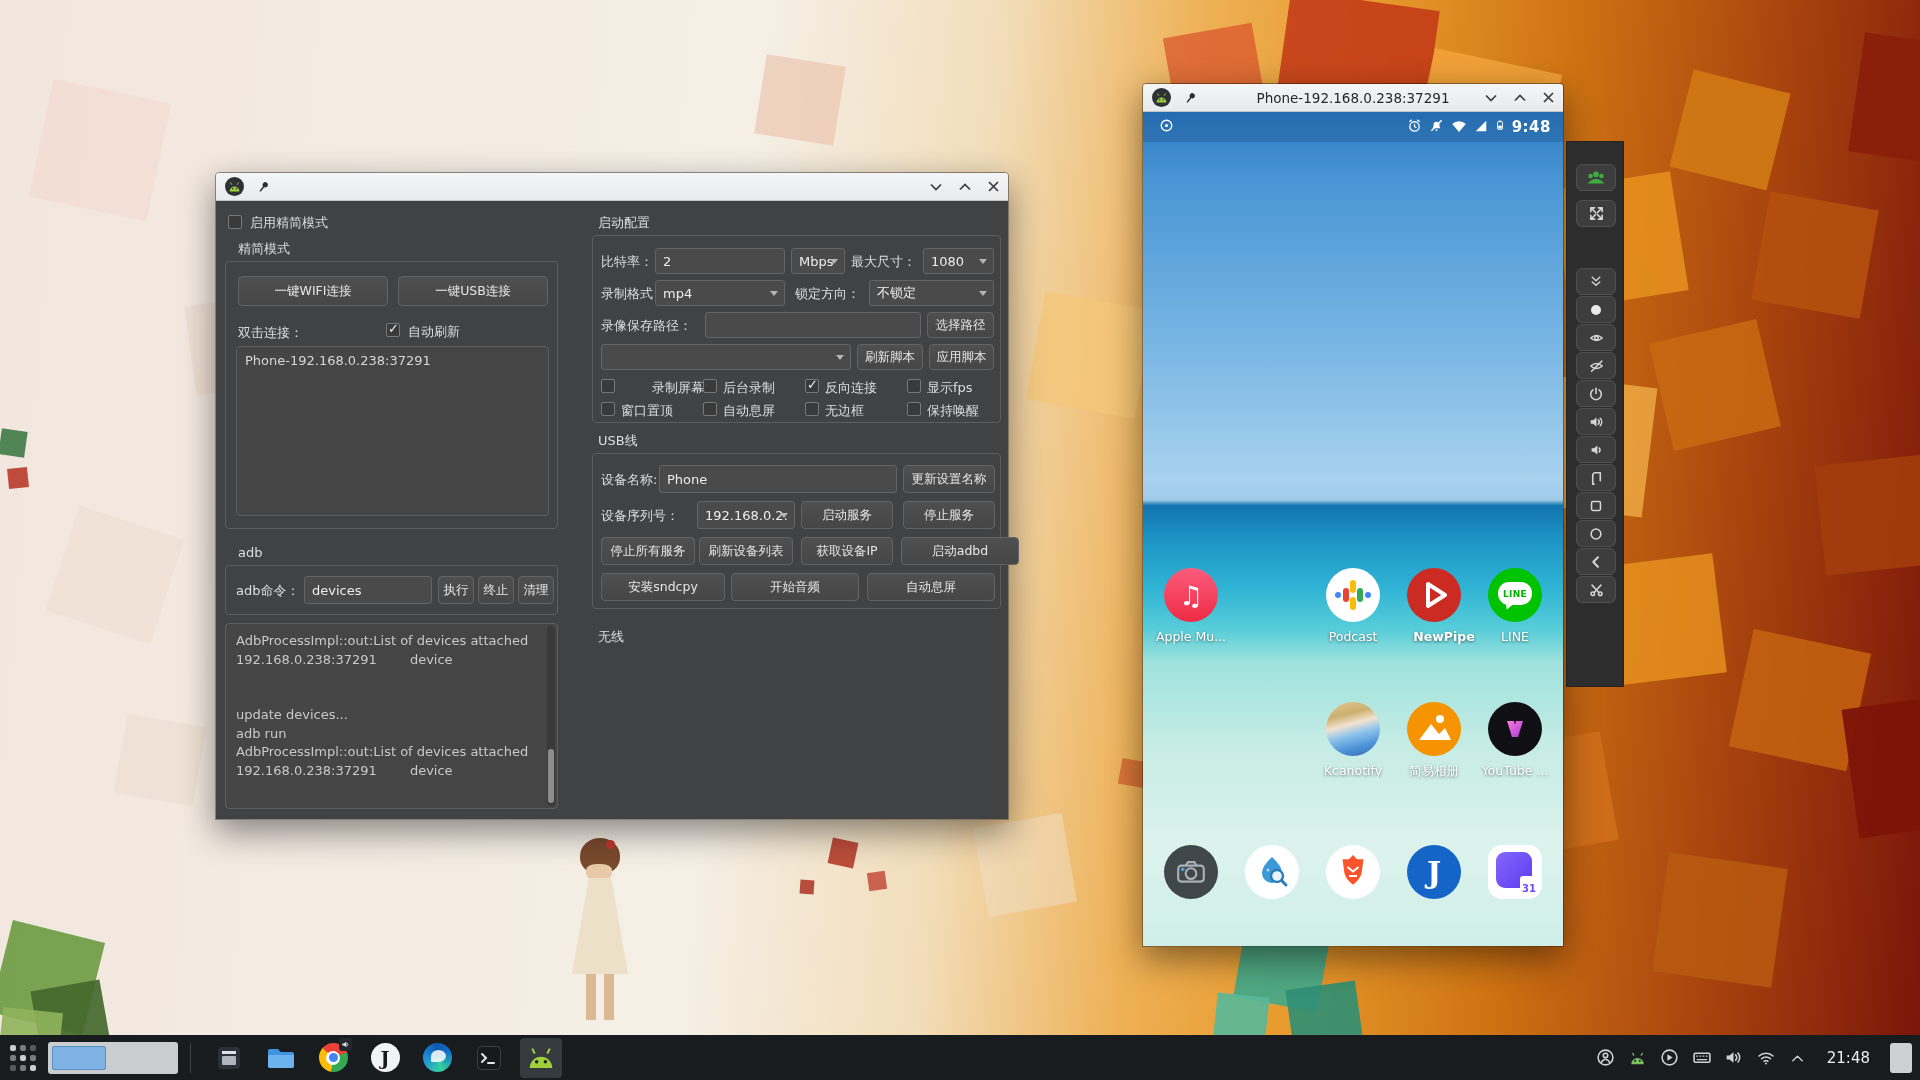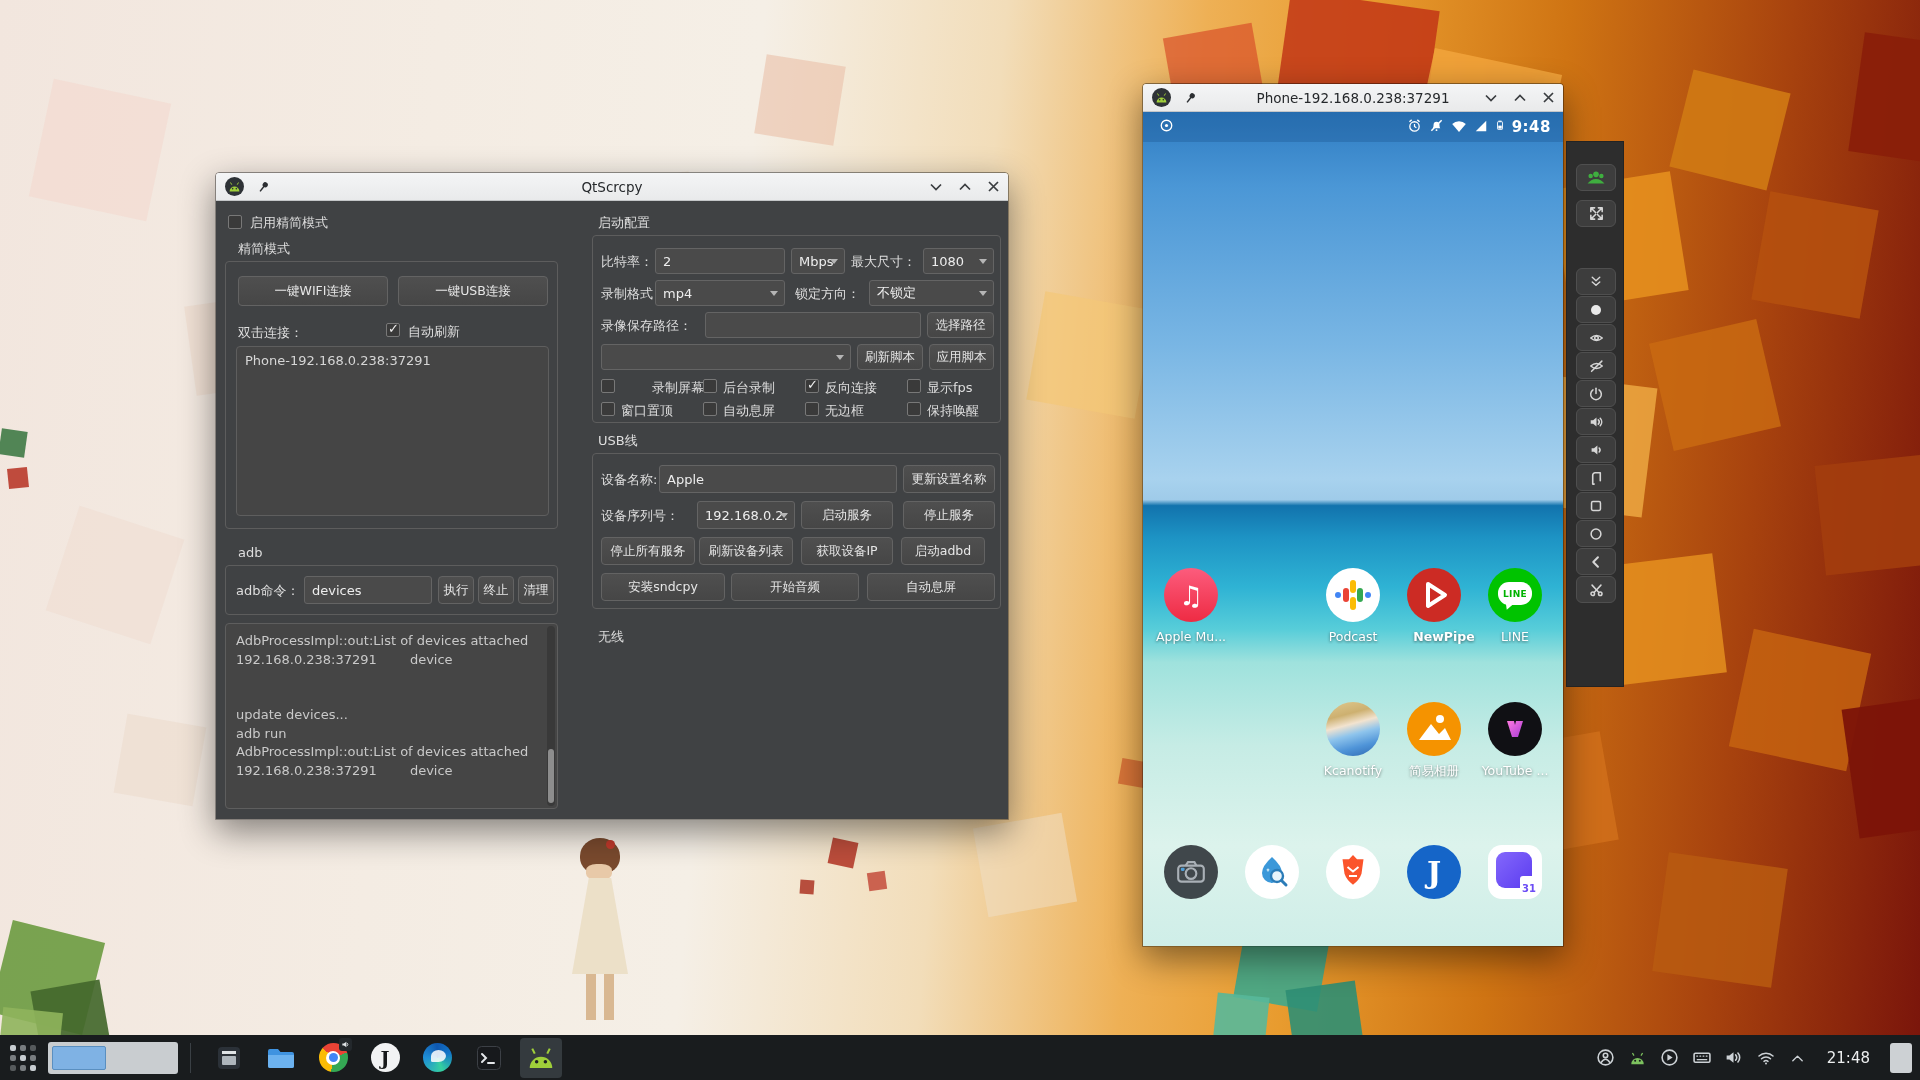--- a/index.html
+++ b/index.html
@@ -187,21 +187,20 @@
         </svg>
     </div>
     <div class="t-pin">
       <svg width="13" height="14" viewBox="0 0 14 14">
           <g transform="rotate(38 7 7)">
             <circle cx="7" cy="4" r="2.8" fill="#2c2f32"></circle>
             <rect x="6.2" y="6" width="1.6" height="7" fill="#2c2f32"></rect>
           </g>
         </svg>
     </div>
-    <div class="t-title">QtScrcpy</div>
     <div class="t-controls">
       <span>
           <svg width="12" height="8" viewBox="0 0 12 8">
             <polyline points="1,1.5 6,6.5 11,1.5" fill="none" stroke="#3a3d40" stroke-width="1.7"></polyline>
           </svg>
         </span>
       <span>
           <svg width="12" height="8" viewBox="0 0 12 8">
             <polyline points="1,6.5 6,1.5 11,6.5" fill="none" stroke="#3a3d40" stroke-width="1.7"></polyline>
           </svg>
@@ -305,35 +304,35 @@
       <div class="cb-label" style="left:130px;top:166px;">自动息屏</div>
       <div class="cb" style="left:212px;top:166px;"></div>
       <div class="cb-label" style="left:232px;top:166px;">无边框</div>
       <div class="cb" style="left:314px;top:166px;"></div>
       <div class="cb-label" style="left:334px;top:166px;">保持唤醒</div>
     </div>
 
     <div class="glabel" style="left:382px;top:231px;">USB线</div>
     <div class="gbox" style="left:376px;top:252px;width:409px;height:156px;">
       <div class="glabel" style="left:8px;top:17px;">设备名称:</div>
-      <div class="inp" style="left:66px;top:11px;width:238px;height:28px;">Apple</div>
+      <div class="inp" style="left:66px;top:11px;width:238px;height:28px;">Phone</div>
       <div class="btn" style="left:310px;top:11px;width:92px;height:28px;">更新设置名称</div>
 
       <div class="glabel" style="left:8px;top:53px;">设备序列号：</div>
       <div class="inp combo" style="left:104px;top:47px;width:98px;height:28px;">
           <span>192.168.0.2:</span>
           <span class="car"></span>
         </div>
       <div class="btn" style="left:208px;top:47px;width:92px;height:28px;">启动服务</div>
       <div class="btn" style="left:310px;top:47px;width:92px;height:28px;">停止服务</div>
 
       <div class="btn" style="left:8px;top:83px;width:94px;height:28px;">停止所有服务</div>
       <div class="btn" style="left:106px;top:83px;width:94px;height:28px;">刷新设备列表</div>
       <div class="btn" style="left:208px;top:83px;width:92px;height:28px;">获取设备IP</div>
-      <div class="btn" style="left:308px;top:83px;width:84px;height:28px;">启动adbd</div>
+      <div class="btn" style="left:308px;top:83px;width:118px;height:28px;">启动adbd</div>
 
       <div class="btn" style="left:8px;top:119px;width:124px;height:28px;">安装sndcpy</div>
       <div class="btn" style="left:138px;top:119px;width:128px;height:28px;">开始音频</div>
       <div class="btn" style="left:274px;top:119px;width:128px;height:28px;">自动息屏</div>
     </div>
 
     <div class="glabel" style="left:382px;top:427px;">无线</div>
   </div>
 </div>
 

